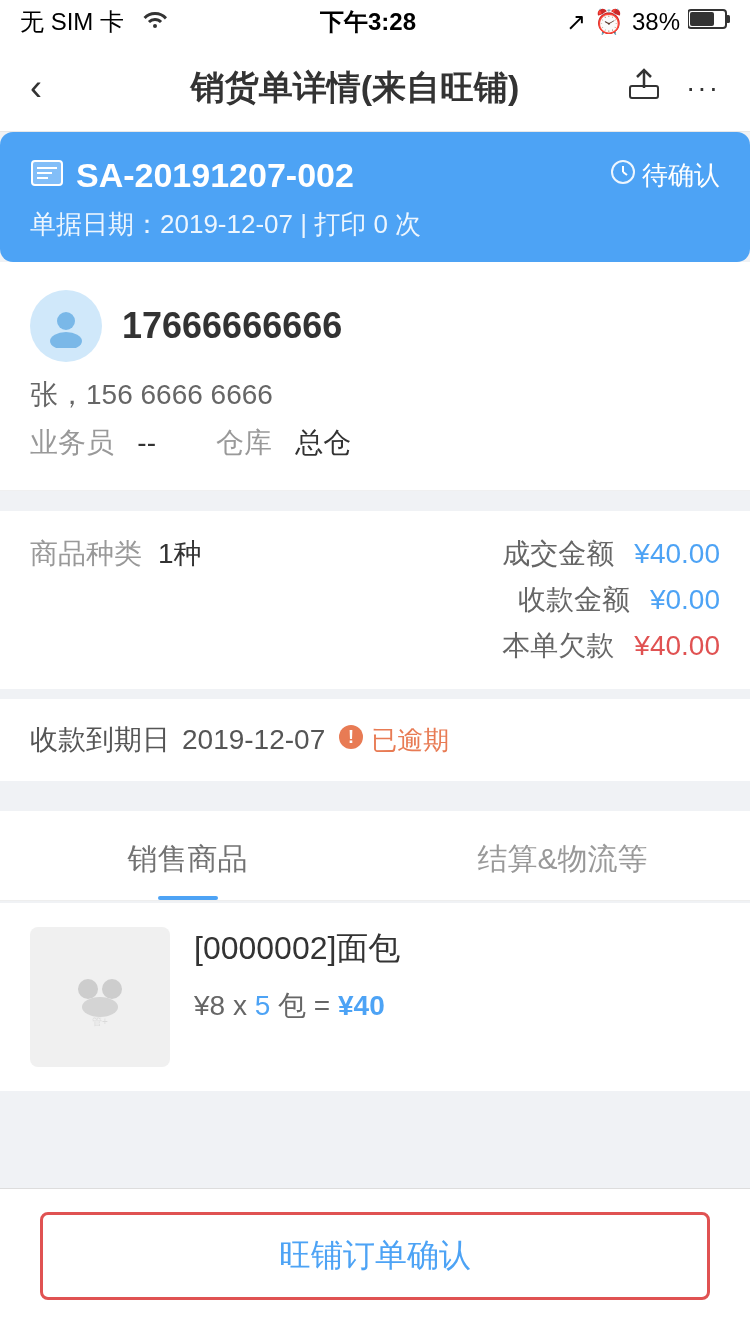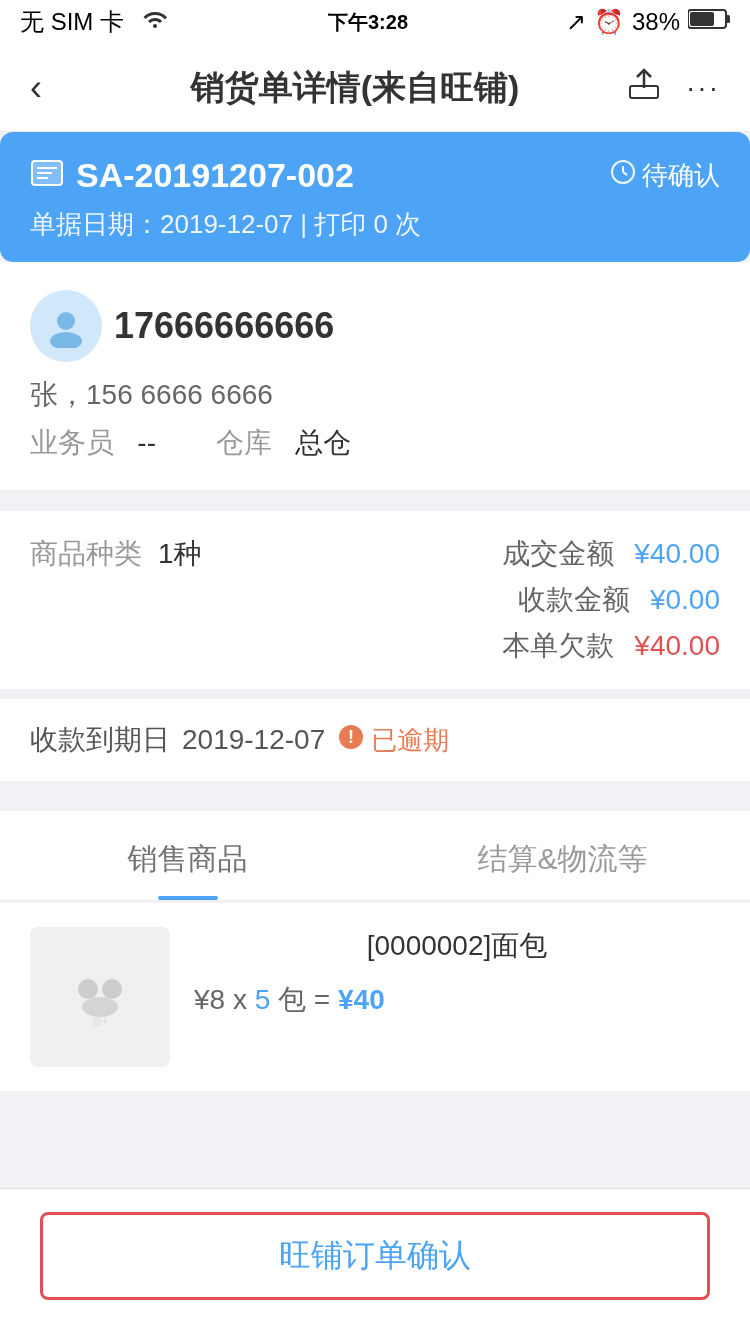--- a/index.html
+++ b/index.html
@@ -19,21 +19,21 @@
       height: 44px;
       background: #fff;
       display: flex;
       align-items: center;
       justify-content: space-between;
       padding: 0 20px;
       font-size: 24px;
       font-weight: 500;
     }
     .status-left { display: flex; align-items: flex-start; gap: 16px; }
-    .status-center { font-size: 20px; font-weight: 600; }
+    .status-center { font-size: 24px; font-weight: 600; }
     .status-right { display: flex; align-items: center; gap: 8px; font-size: 24px; }
 
     
     .nav-bar {
       height: 88px;
       background: #fff;
       display: flex;
       align-items: center;
       justify-content: space-between;
       padding: 0 30px;
@@ -99,21 +99,21 @@
 
     
     .customer-section {
       background: #fff;
       padding: 28px 30px;
       border-bottom: 1px solid #f0f0f0;
     }
     .customer-top {
       display: flex;
       align-items: center;
-      gap: 12px;
+      gap: 20px;
       margin-bottom: 14px;
     }
     .avatar {
       width: 72px;
       height: 72px;
       border-radius: 50%;
       background: #d0e8fa;
       display: flex;
       align-items: center;
       justify-content: center;
@@ -245,25 +245,24 @@
     }
     .product-thumb svg {
       width: 80px;
       height: 80px;
       opacity: 0.4;
     }
     .product-info {
       flex: 1;
     }
     .product-name {
-      font-size: 28px;
+      font-size: 32px;
       color: #333;
       font-weight: 500;
       margin-bottom: 16px;
-      text-align: center;
     }
     .product-price {
       font-size: 28px;
       color: #666;
     }
     .product-price .qty { color: #4da3f5; }
     .product-price .total { color: #4da3f5; font-weight: 600; }
 
     
     .bottom-area {

